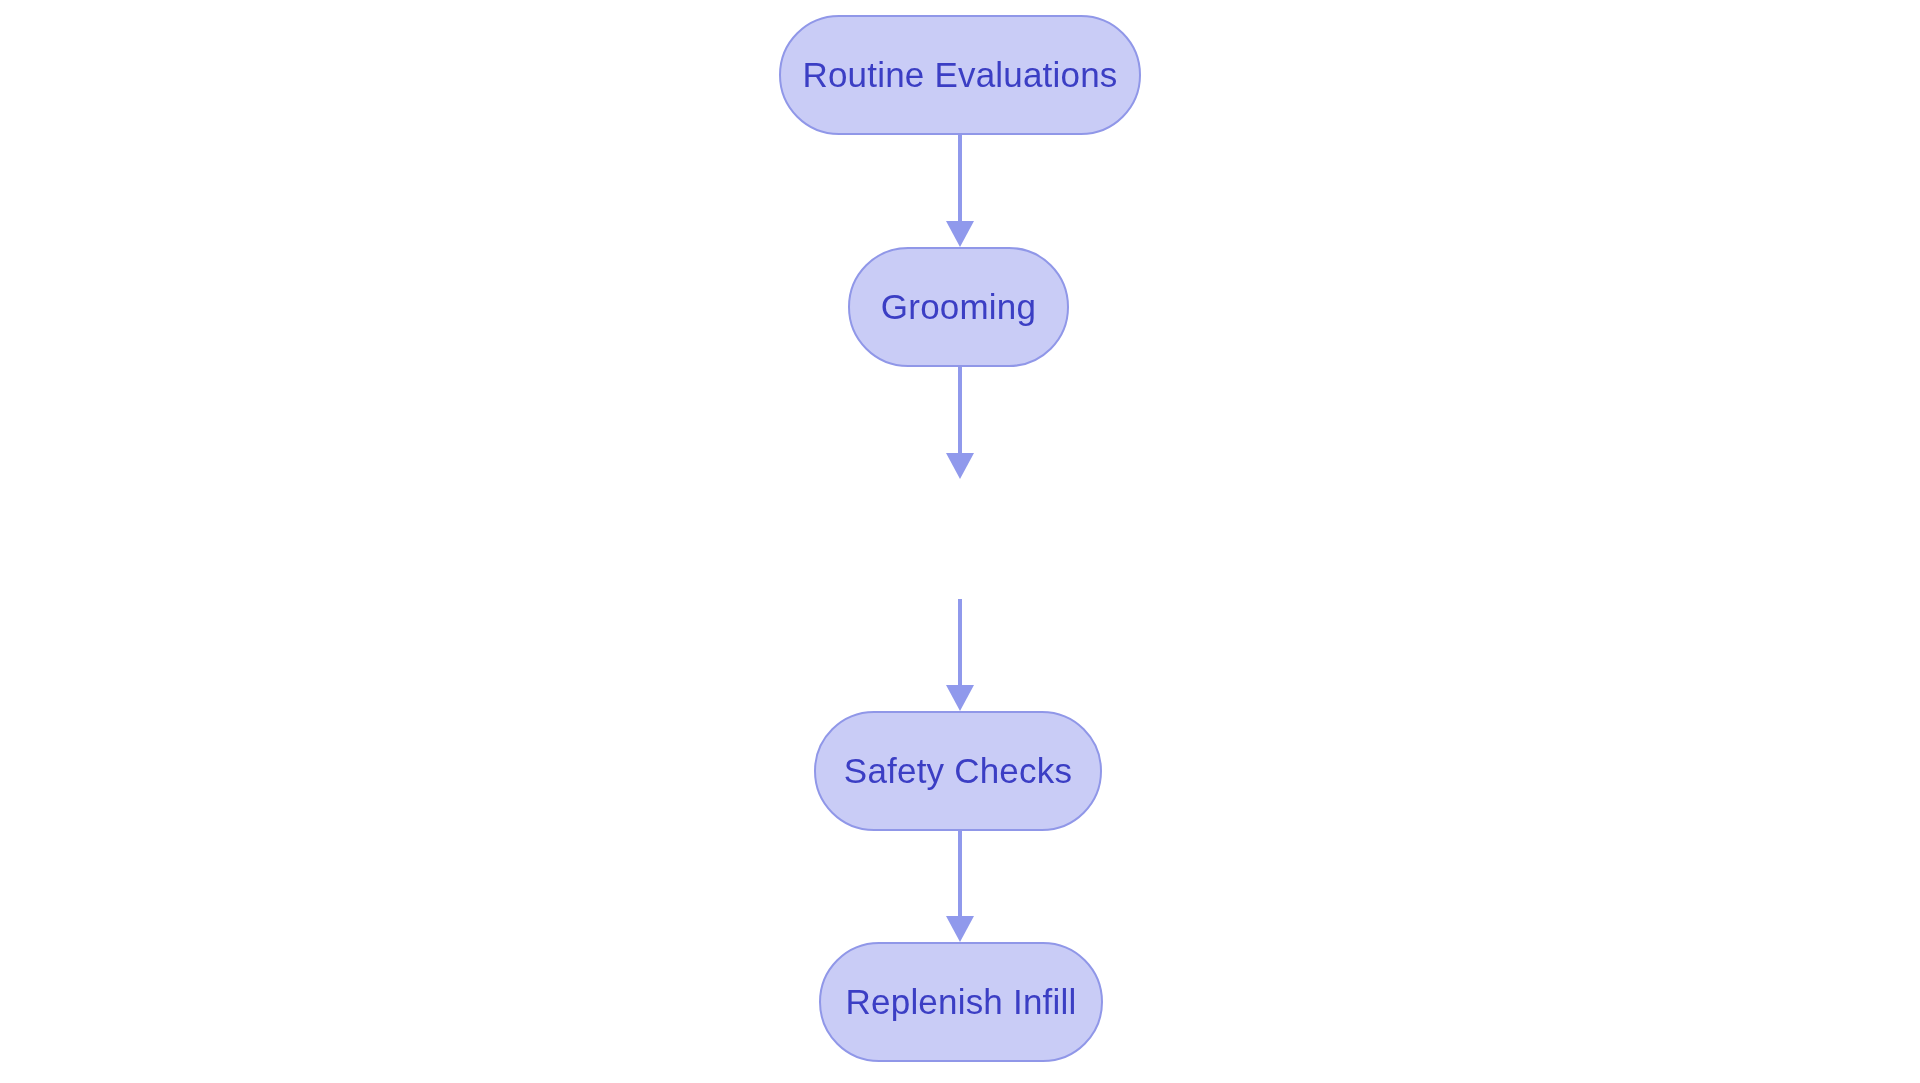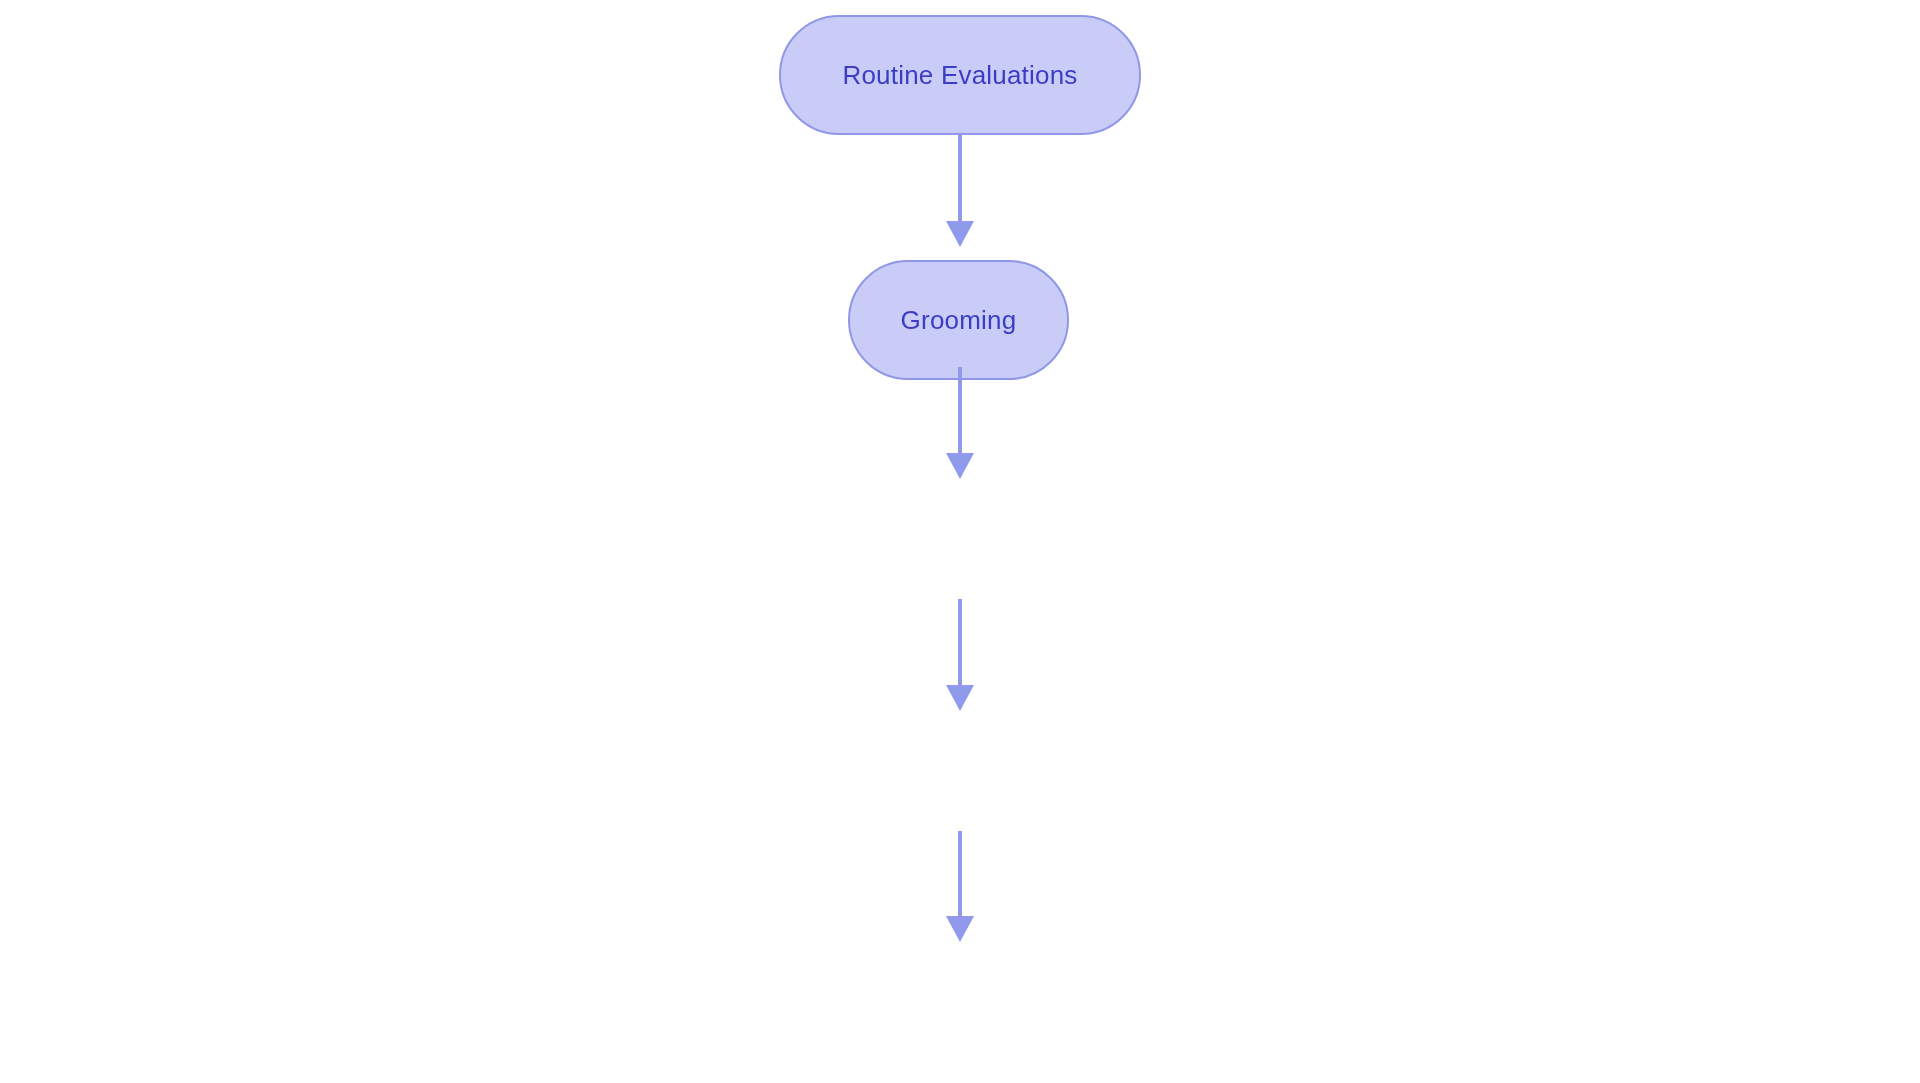--- a/index.html
+++ b/index.html
@@ -28,26 +28,26 @@
     height: 120px;
     border-radius: 60px;
     background: var(--node-fill);
     border: 2px solid var(--node-border);
     display: flex;
     align-items: center;
     justify-content: center;
   }
   .node-label {
     color: var(--node-text);
-    font-size: 26px;
+    font-size: 35px;
     letter-spacing: 0.2px;
     white-space: nowrap;
   }
   .n1 { left: 779px; top:  15px; width: 362px; }
-  .n2 { left: 848px; top: 260px; width: 221px; }
+  .n2 { left: 848px; top: 247px; width: 221px; }
   .n3 { left: 854px; top: 479px; width: 212px; }
   .n4 { left: 814px; top: 711px; width: 288px; }
   .n5 { left: 819px; top: 942px; width: 284px; }
 
   .arrow {
     position: absolute;
     left: 946px;
     width: 28px;
     display: flex;
     flex-direction: column;
@@ -92,20 +92,26 @@
     <div class="stem"></div>
     <div class="head"></div>
   </div>
 
 
   <div class="arrow a3">
     <div class="stem"></div>
     <div class="head"></div>
   </div>
 
+  <div class="node n4">
+    <span class="node-label">Safety Checks</span>
+  </div>
 
   <div class="arrow a4">
     <div class="stem"></div>
     <div class="head"></div>
   </div>
 
+  <div class="node n5">
+    <span class="node-label">Replenish Infill</span>
+  </div>
 
 </div>
 
 </body></html>

